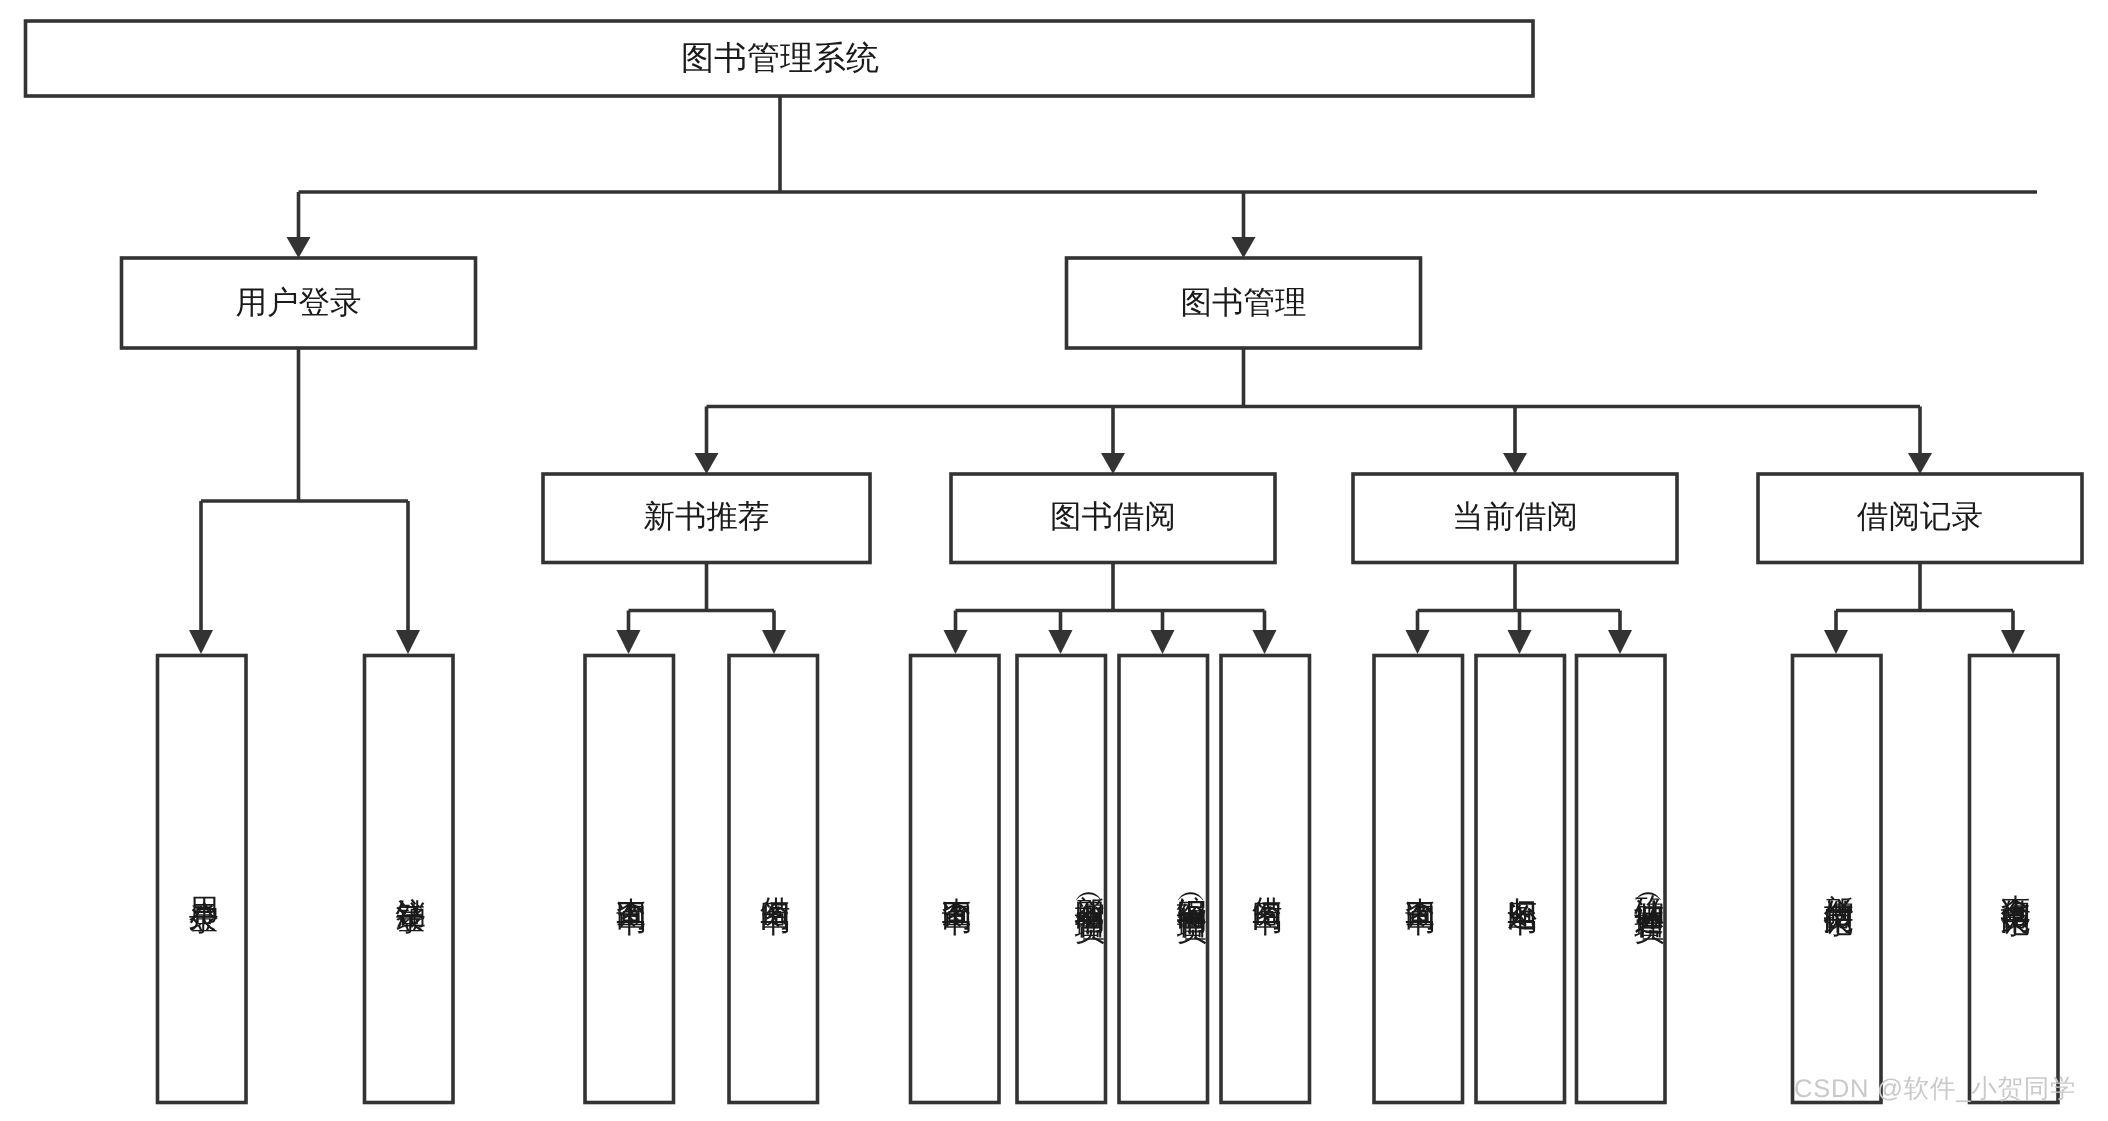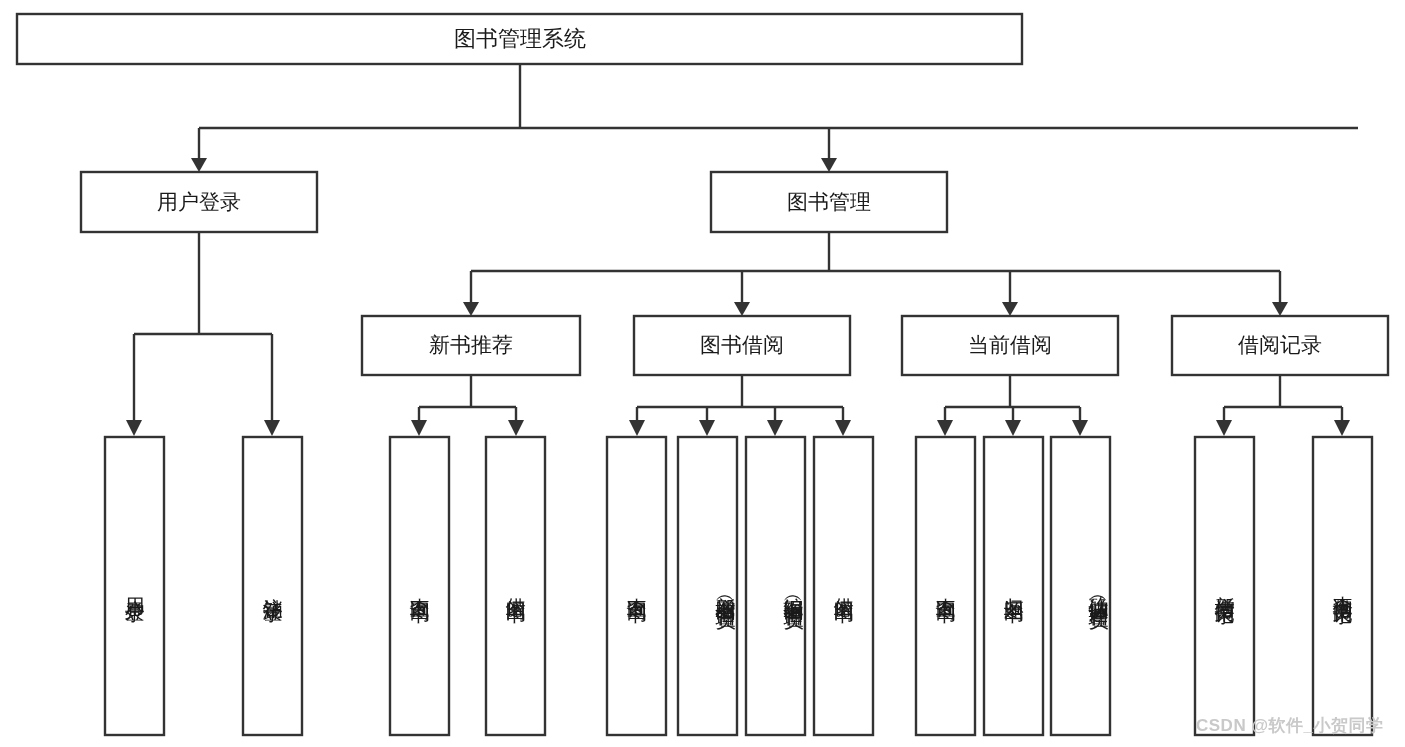--- a/index.html
+++ b/index.html
@@ -70,21 +70,20 @@
   }
   .watermark {
     position: absolute;
     left: 1196px;
     top: 714px;
     font-family: "Liberation Sans", "DejaVu Sans", sans-serif;
     font-size: 17px;
     color: #c9c9c9;
     white-space: nowrap;
     letter-spacing: 0.5px;
-    font-weight: bold;
   }
 </style>
 </head>
 <body>
 
 <div id="diagram-root">
 
   <svg class="flow" viewBox="0 0 1405 747">
 
     <g>

